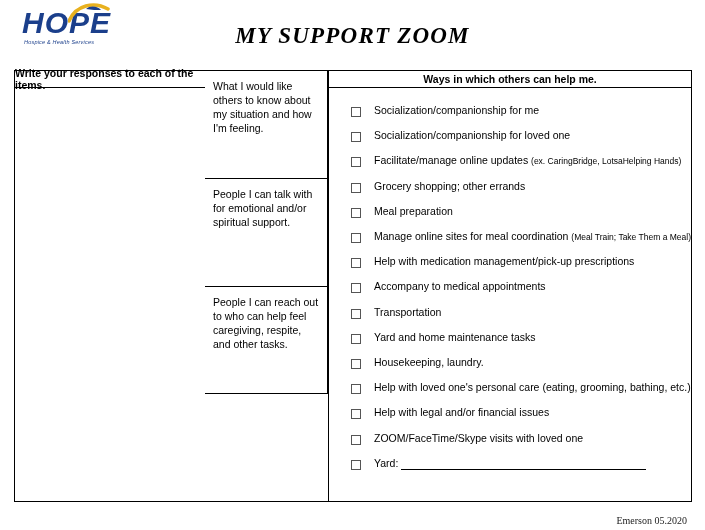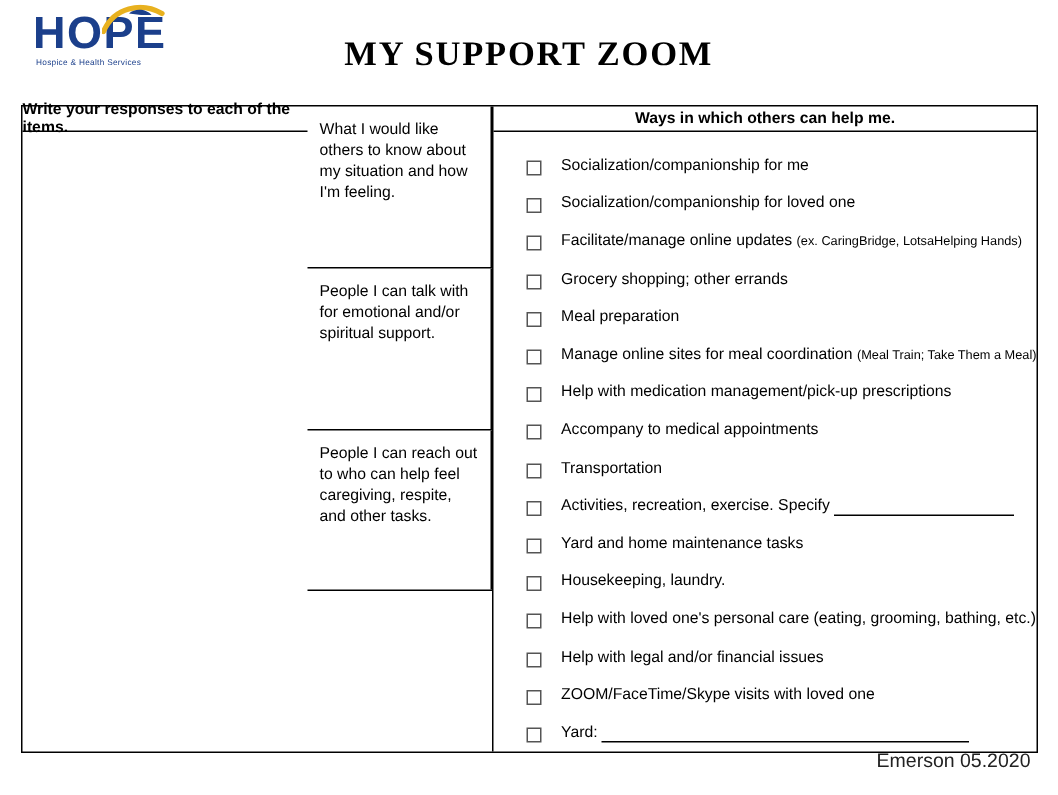--- a/index.html
+++ b/index.html
@@ -13,20 +13,21 @@
     font-family: "Liberation Sans", sans-serif;
     color: #000000;
     overflow: hidden;
     position: relative;
   }
 
   
   .header {
     position: relative;
     height: 64px;
+    font-style: italic;
   }
   .logo {
     position: absolute;
     left: 22px;
     top: 8px;
     width: 105px;
     height: 48px;
   }
   .logo-text {
     font-family: "Liberation Sans", sans-serif;
@@ -159,23 +160,24 @@
     height: 9px;
     vertical-align: bottom;
   }
   .rule-short { width: 120px; }
   .rule-long { width: 245px; }
 
   
   .footer {
     position: absolute;
     right: 18px;
-    bottom: 16px;
-    font-size: 13px;
+    bottom: 4px;
+    font-size: 10px;
     color: #222;
+    font-family: Liberation Serif, serif;
   }
 </style>
 </head>
 <body>
 
 <div class="header">
   <div class="logo">
     <svg class="logo-swoosh" viewBox="0 0 42 20">
       <path d="M1 18 C 8 2, 26 -2, 40 6" stroke="#e8b11f" stroke-width="3.5" fill="none" stroke-linecap="round"></path>
       <path d="M18 6 C 22 2, 30 3, 33 7 L 26 7 Z" fill="#1b3f8b"></path>
@@ -249,24 +251,20 @@
         <div class="check-item">
           <span class="box"></span>
           <span class="check-label"><span>Accompany to medical appointments</span></span>
         </div>
         <div class="check-item">
           <span class="box"></span>
           <span class="check-label"><span>Transportation</span></span>
         </div>
         <div class="check-item">
           <span class="box"></span>
-          <span class="check-label"><span>Activities, recreation, exercise.  Specify </span><span class="rule rule-short"></span></span>
-        </div>
-        <div class="check-item">
-          <span class="box"></span>
           <span class="check-label"><span>Yard and home maintenance tasks</span></span>
         </div>
         <div class="check-item">
           <span class="box"></span>
           <span class="check-label"><span>Housekeeping, laundry.</span></span>
         </div>
         <div class="check-item">
           <span class="box"></span>
           <span class="check-label"><span>Help with loved one's personal care (eating, grooming, bathing, etc.)</span></span>
         </div>

